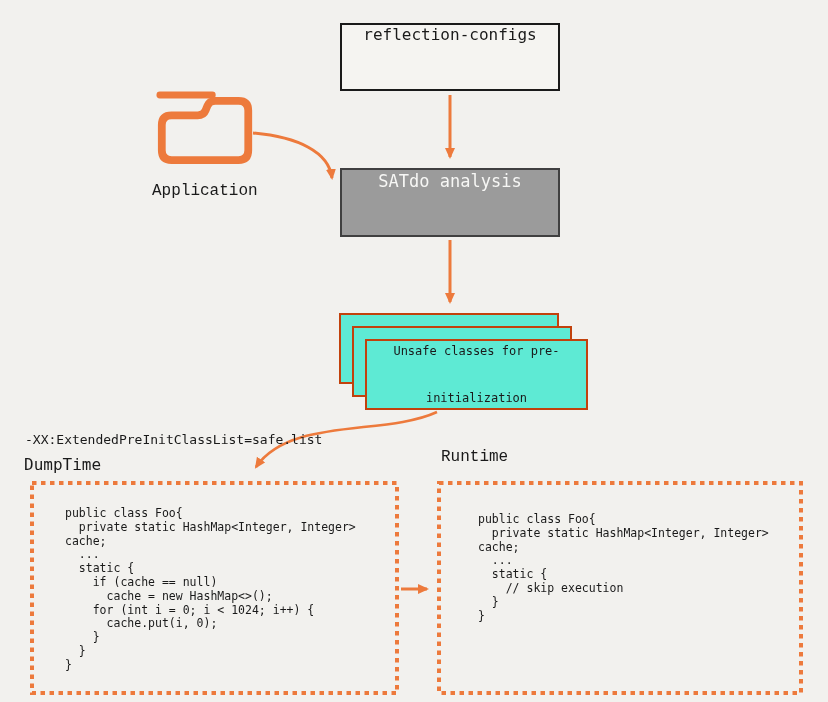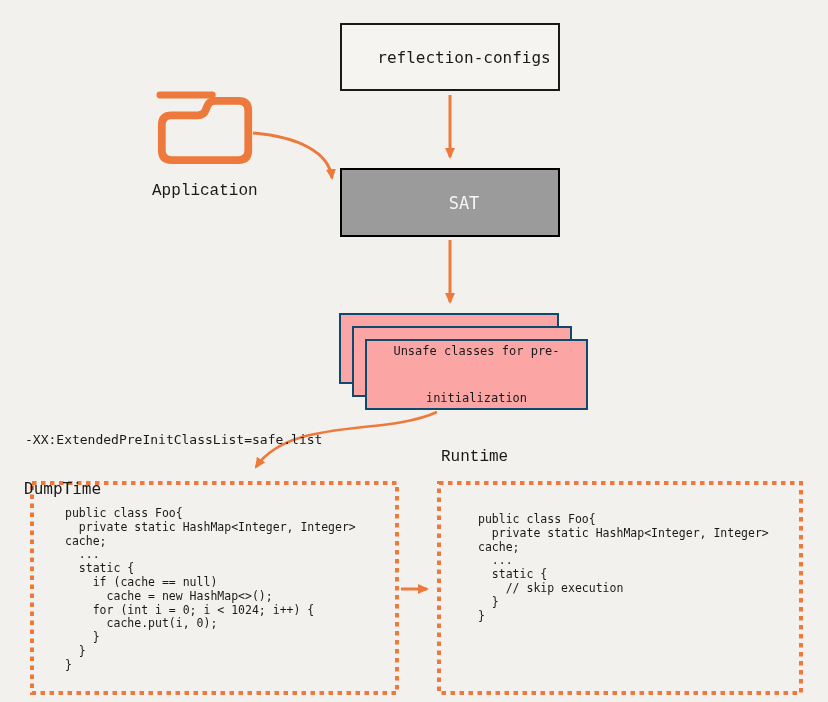--- a/index.html
+++ b/index.html
@@ -5,40 +5,39 @@
   html,body{margin:0;padding:0;}
   body{
     width:828px;height:702px;position:relative;overflow:hidden;
     background:#F2F1EE;
     font-family:"DejaVu Sans Mono","Liberation Mono",monospace;
     color:#1A1A1A;
   }
   .abs{position:absolute;}
   .node-box{
     border:2px solid #1A1A1A;background:#F5F4F1;
-    display:flex;align-items:center;justify-content:center;text-align:center;
+    display:flex;align-items:flex-start;justify-content:center;text-align:center;
     box-sizing:border-box;
-    padding-left:28px;
   }
   #reflection-box{left:340px;top:23px;width:220px;height:68px;font-size:16px;}
   #sat-box{
     left:340px;top:168px;width:220px;height:69px;
-    background:#9B9B9B;border:2px solid #000000;color:#F7F7F5;
-    font-size:17px;line-height:22px;flex-direction:column;
+    background:#9B9B9B;border:2px solid #404040;color:#F7F7F5;
+    font-size:17px;line-height:22px;
   }
-  .paper{border:2px solid #0c4a6e;background:#fca5a5;box-sizing:border-box;gap:32px;}
+  .paper{border:2px solid #c2410c;background:#5eead4;box-sizing:border-box;gap:32px;}
   #paper-back{left:339px;top:313px;width:220px;height:71px;}
   #paper-mid{left:352px;top:326px;width:220px;height:71px;}
   #paper-front{
     left:365px;top:339px;width:223px;height:71px;
     display:flex;flex-direction:column;align-items:center;justify-content:center;
     font-size:12px;line-height:15px;text-align:center;
   }
   #flag-label{left:25px;top:401px;font-size:13px;margin-top:31px;}
-  #dumptime-title{left:24px;top:455px;font-size:16px;margin-top:24px;}
+  #dumptime-title{left:24px;top:455px;font-size:16px;}
   #runtime-title{left:441px;top:448px;font-size:16px;font-family:Liberation Mono, monospace;}
   pre.code{
     margin:10px;font-family:inherit;font-size:11.5px;line-height:13.8px;
     white-space:pre;color:#1A1A1A;
   }
   #dumptime-code{left:55px;top:497px;}
   #runtime-code{left:468px;top:503px;}
   #overlay{left:0;top:0;width:828px;height:702px;pointer-events:none;}
   #folder-svg{left:155px;top:90px;width:102px;height:78px;}
   #application-label{left:152px;top:182px;font-size:16px;font-family:Liberation Mono, monospace;}
@@ -66,20 +65,21 @@
 </div>
 
 <svg id="folder-svg" class="abs" viewBox="0 0 105 80" xmlns="http://www.w3.org/2000/svg">
   <path d="M5,5 H59" stroke="#ED7A3C" stroke-width="7" stroke-linecap="round" fill="none"></path>
   <path d="M7,36 Q7,26 17,26 L44,26 Q50,26 52,21 L54,16 Q56,11 62,11 L86,11 Q96,11 96,21 L96,62 Q96,72 86,72 L17,72 Q7,72 7,62 Z" stroke="#ED7A3C" stroke-width="8" stroke-linejoin="round" fill="none"></path>
 </svg>
 <div id="application-label" class="abs">Application</div>
 
 <div id="sat-box" class="abs node-box">
   <span>SAT</span>
+  <span>do analysis</span>
 </div>
 
 <div id="paper-back" class="abs paper"></div>
 <div id="paper-mid" class="abs paper"></div>
 <div id="paper-front" class="abs paper">
   <span>Unsafe classes for pre-</span>
   <span>initialization</span>
 </div>
 
 <div id="flag-label" class="abs">-XX:ExtendedPreInitClassList=safe.list</div>

